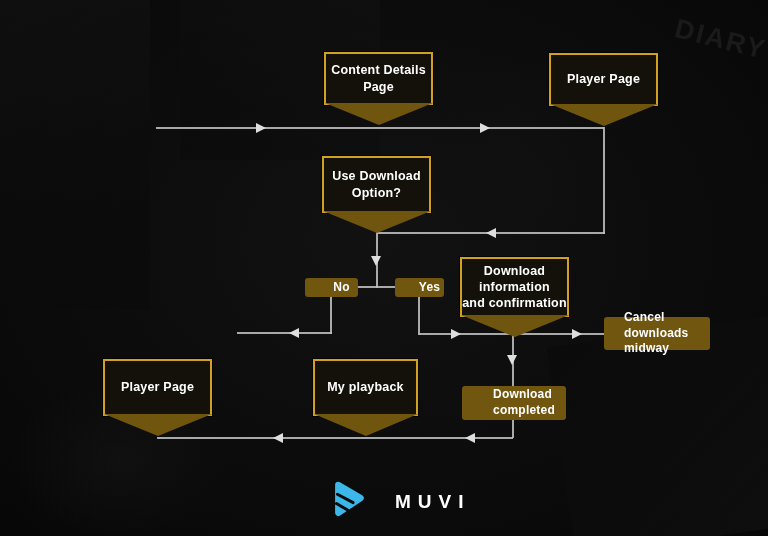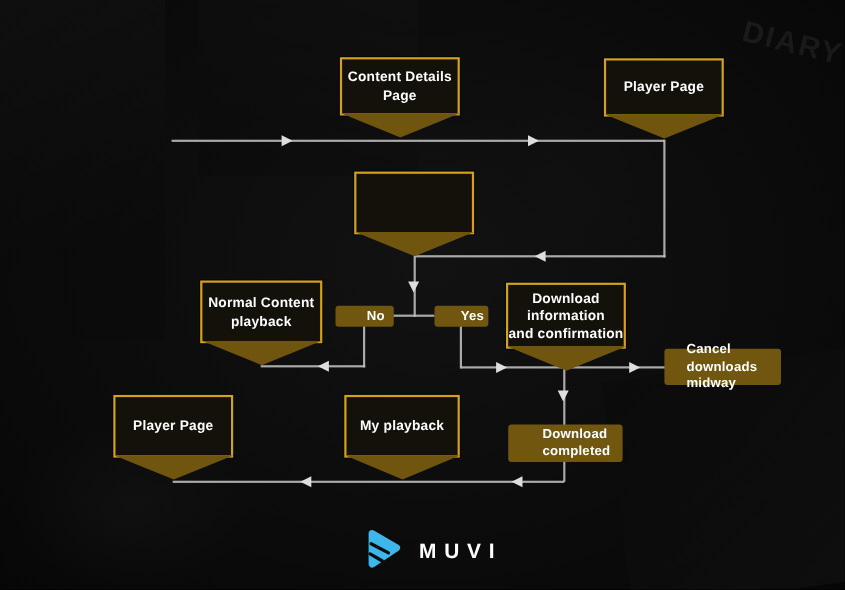--- a/index.html
+++ b/index.html
@@ -48,21 +48,21 @@
     position:absolute;z-index:2;box-sizing:border-box;
     background:#715610;border-radius:3px;
     color:#fff;font-size:12px;font-weight:700;line-height:1.3;letter-spacing:.2px;
     display:flex;align-items:center;justify-content:center;text-align:left;
     white-space:pre-line;
     padding-left:20px;
   }
   
   .brand{position:absolute;left:330px;top:478px;display:flex;align-items:center;z-index:2;}
   .brand svg{display:block;}
-  .brand-name{color:#fff;font-size:19px;font-weight:700;letter-spacing:7px;margin-left:14px;margin-top:8px;}
+  .brand-name{color:#fff;font-size:19px;font-weight:700;letter-spacing:7px;margin-left:28px;margin-top:8px;}
 </style>
 </head>
 <body>
 
 <div class="stage">
 
   <div class="blob b1"></div>
   <div class="blob b2"></div>
   <div class="blob b3"></div>
   <div class="blob b4"></div>
@@ -86,40 +86,37 @@
   <div class="al" style="left:486px;top:228px;"></div>
   <div class="ad" style="left:371px;top:256px;"></div>
   <div class="al" style="left:289px;top:328px;"></div>
   <div class="ar" style="left:451px;top:329px;"></div>
   <div class="ar" style="left:572px;top:329px;"></div>
   <div class="ad" style="left:507px;top:355px;"></div>
   <div class="al" style="left:465px;top:433px;"></div>
   <div class="al" style="left:273px;top:433px;"></div>
 
 
-  <div class="node" style="left:309px;top:52px;width:109px;height:53px;">
+  <div class="node" style="left:324px;top:52px;width:109px;height:53px;">
     <span>Content Details
 Page</span>
     <div class="tri"></div>
   </div>
 
   <div class="node" style="left:549px;top:53px;width:109px;height:53px;">
     <span>Player Page</span>
     <div class="tri"></div>
   </div>
 
   <div class="node" style="left:322px;top:156px;width:109px;height:57px;">
+    <span>Use Download
+Option?</span>
     <div class="tri"></div>
   </div>
 
-  <div class="node" style="left:182px;top:255px;width:111px;height:57px;">
-    <span>Normal Content
-playback</span>
-    <div class="tri"></div>
-  </div>
 
   <div class="node" style="left:460px;top:257px;width:109px;height:60px;">
     <span>Download
 information
 and confirmation</span>
     <div class="tri"></div>
   </div>
 
   <div class="node" style="left:103px;top:359px;width:109px;height:57px;">
     <span>Player Page</span>

